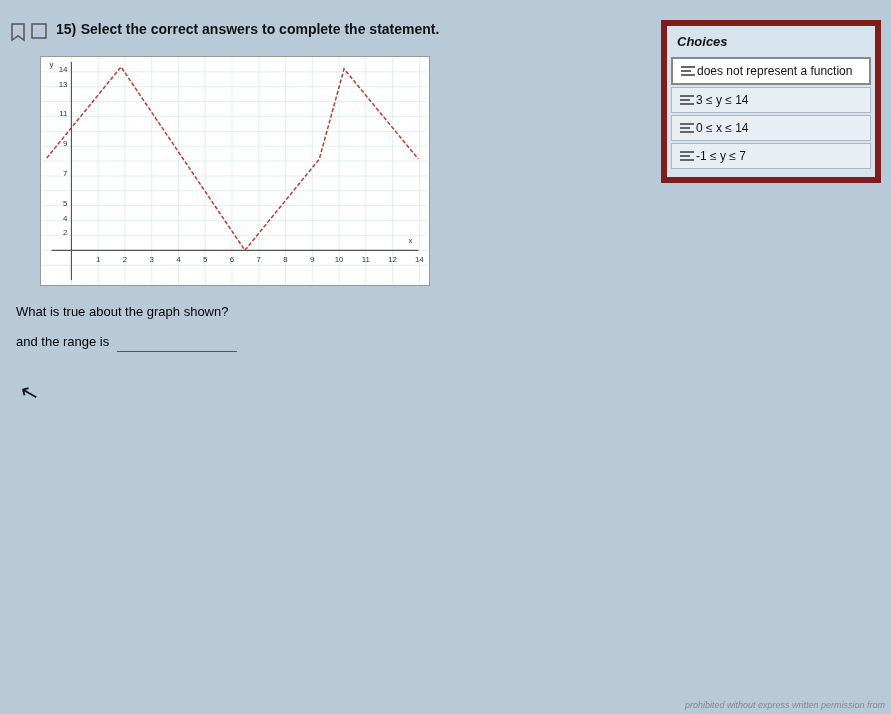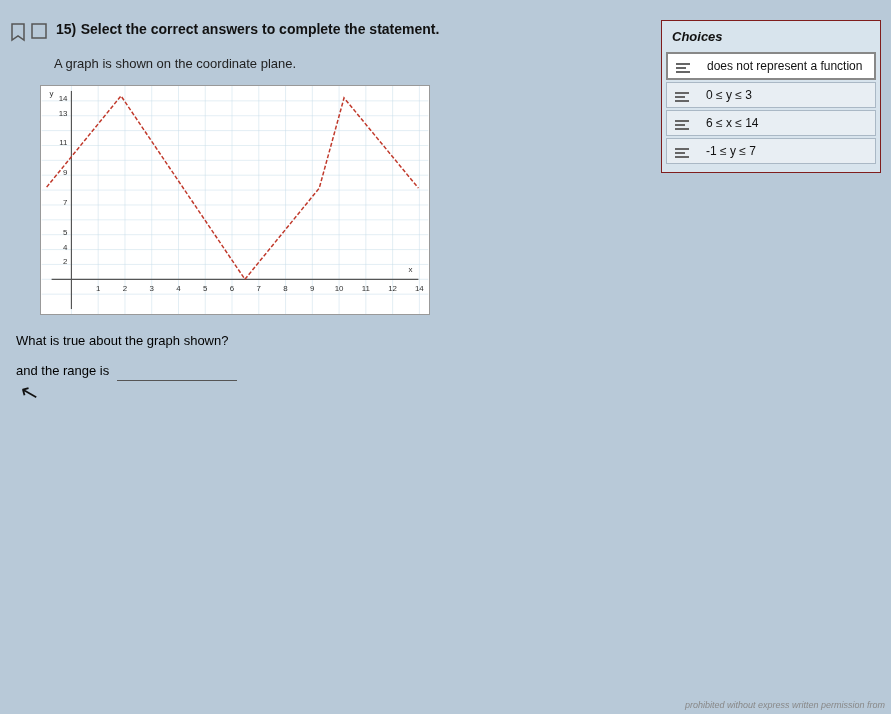--- a/index.html
+++ b/index.html
@@ -93,36 +93,36 @@
     }
 
     
     .right-panel {
       width: 220px;
       flex-shrink: 0;
     }
 
     .choices-box {
       background: #d8e4ed;
-      border: 1px solid #7f1d1d;
+      border: 6px solid #7f1d1d;
       padding: 6px 0;
     }
 
     .choices-title {
       font-size: 13px;
       font-style: italic;
       font-weight: bold;
       color: #111;
       padding: 2px 10px 6px 10px;
     }
 
     .choice-item {
       display: flex;
-      align-items: flex-end;
-      gap: 17px;
+      align-items: center;
+      gap: 2px;
       padding: 5px 8px;
       border: 1px solid #aab8c5;
       margin: 2px 4px;
       background: #e8eef3;
       cursor: pointer;
       font-size: 12px;
       color: #111;
     }
 
     .choice-item.highlighted {
@@ -187,21 +187,20 @@
         <svg width="18" height="18" viewBox="0 0 18 18">
           <rect x="2" y="2" width="14" height="14" stroke="#555" stroke-width="1.5" fill="none"></rect>
         </svg>
       </div>
       <div>
         <span class="question-title">15)</span>
         <span class="question-title">Select the correct answers to complete the statement.</span>
       </div>
     </div>
 
-    <p class="question-subtitle">A graph is shown on the coordinate plane.</p>
 
     <div class="graph-wrapper">
       <svg class="graph-canvas" viewBox="0 0 390 230" xmlns="http://www.w3.org/2000/svg">
 
         <rect width="390" height="230" fill="white"></rect>
 
         <g stroke="#c5dce8" stroke-width="0.5">
           <line x1="30" y1="0" x2="30" y2="230"></line>
           <line x1="57" y1="0" x2="57" y2="230"></line>
           <line x1="84" y1="0" x2="84" y2="230"></line>
@@ -297,31 +296,31 @@
         <span>does not represent a function</span>
       </div>
 
 
       <div class="choice-item">
         <div class="choice-drag-icon">
           <span></span>
             <span></span>
             <span></span>
         </div>
-        <span>0 ≤ y ≤ 3</span>
+        <span>3 ≤ y ≤ 14</span>
       </div>
 
 
       <div class="choice-item">
         <div class="choice-drag-icon">
           <span></span>
             <span></span>
             <span></span>
         </div>
-        <span>6 ≤ x ≤ 14</span>
+        <span>0 ≤ x ≤ 14</span>
       </div>
 
       <div class="choice-item">
         <div class="choice-drag-icon">
           <span></span>
             <span></span>
             <span></span>
         </div>
         <span>-1 ≤ y ≤ 7</span>
       </div>

